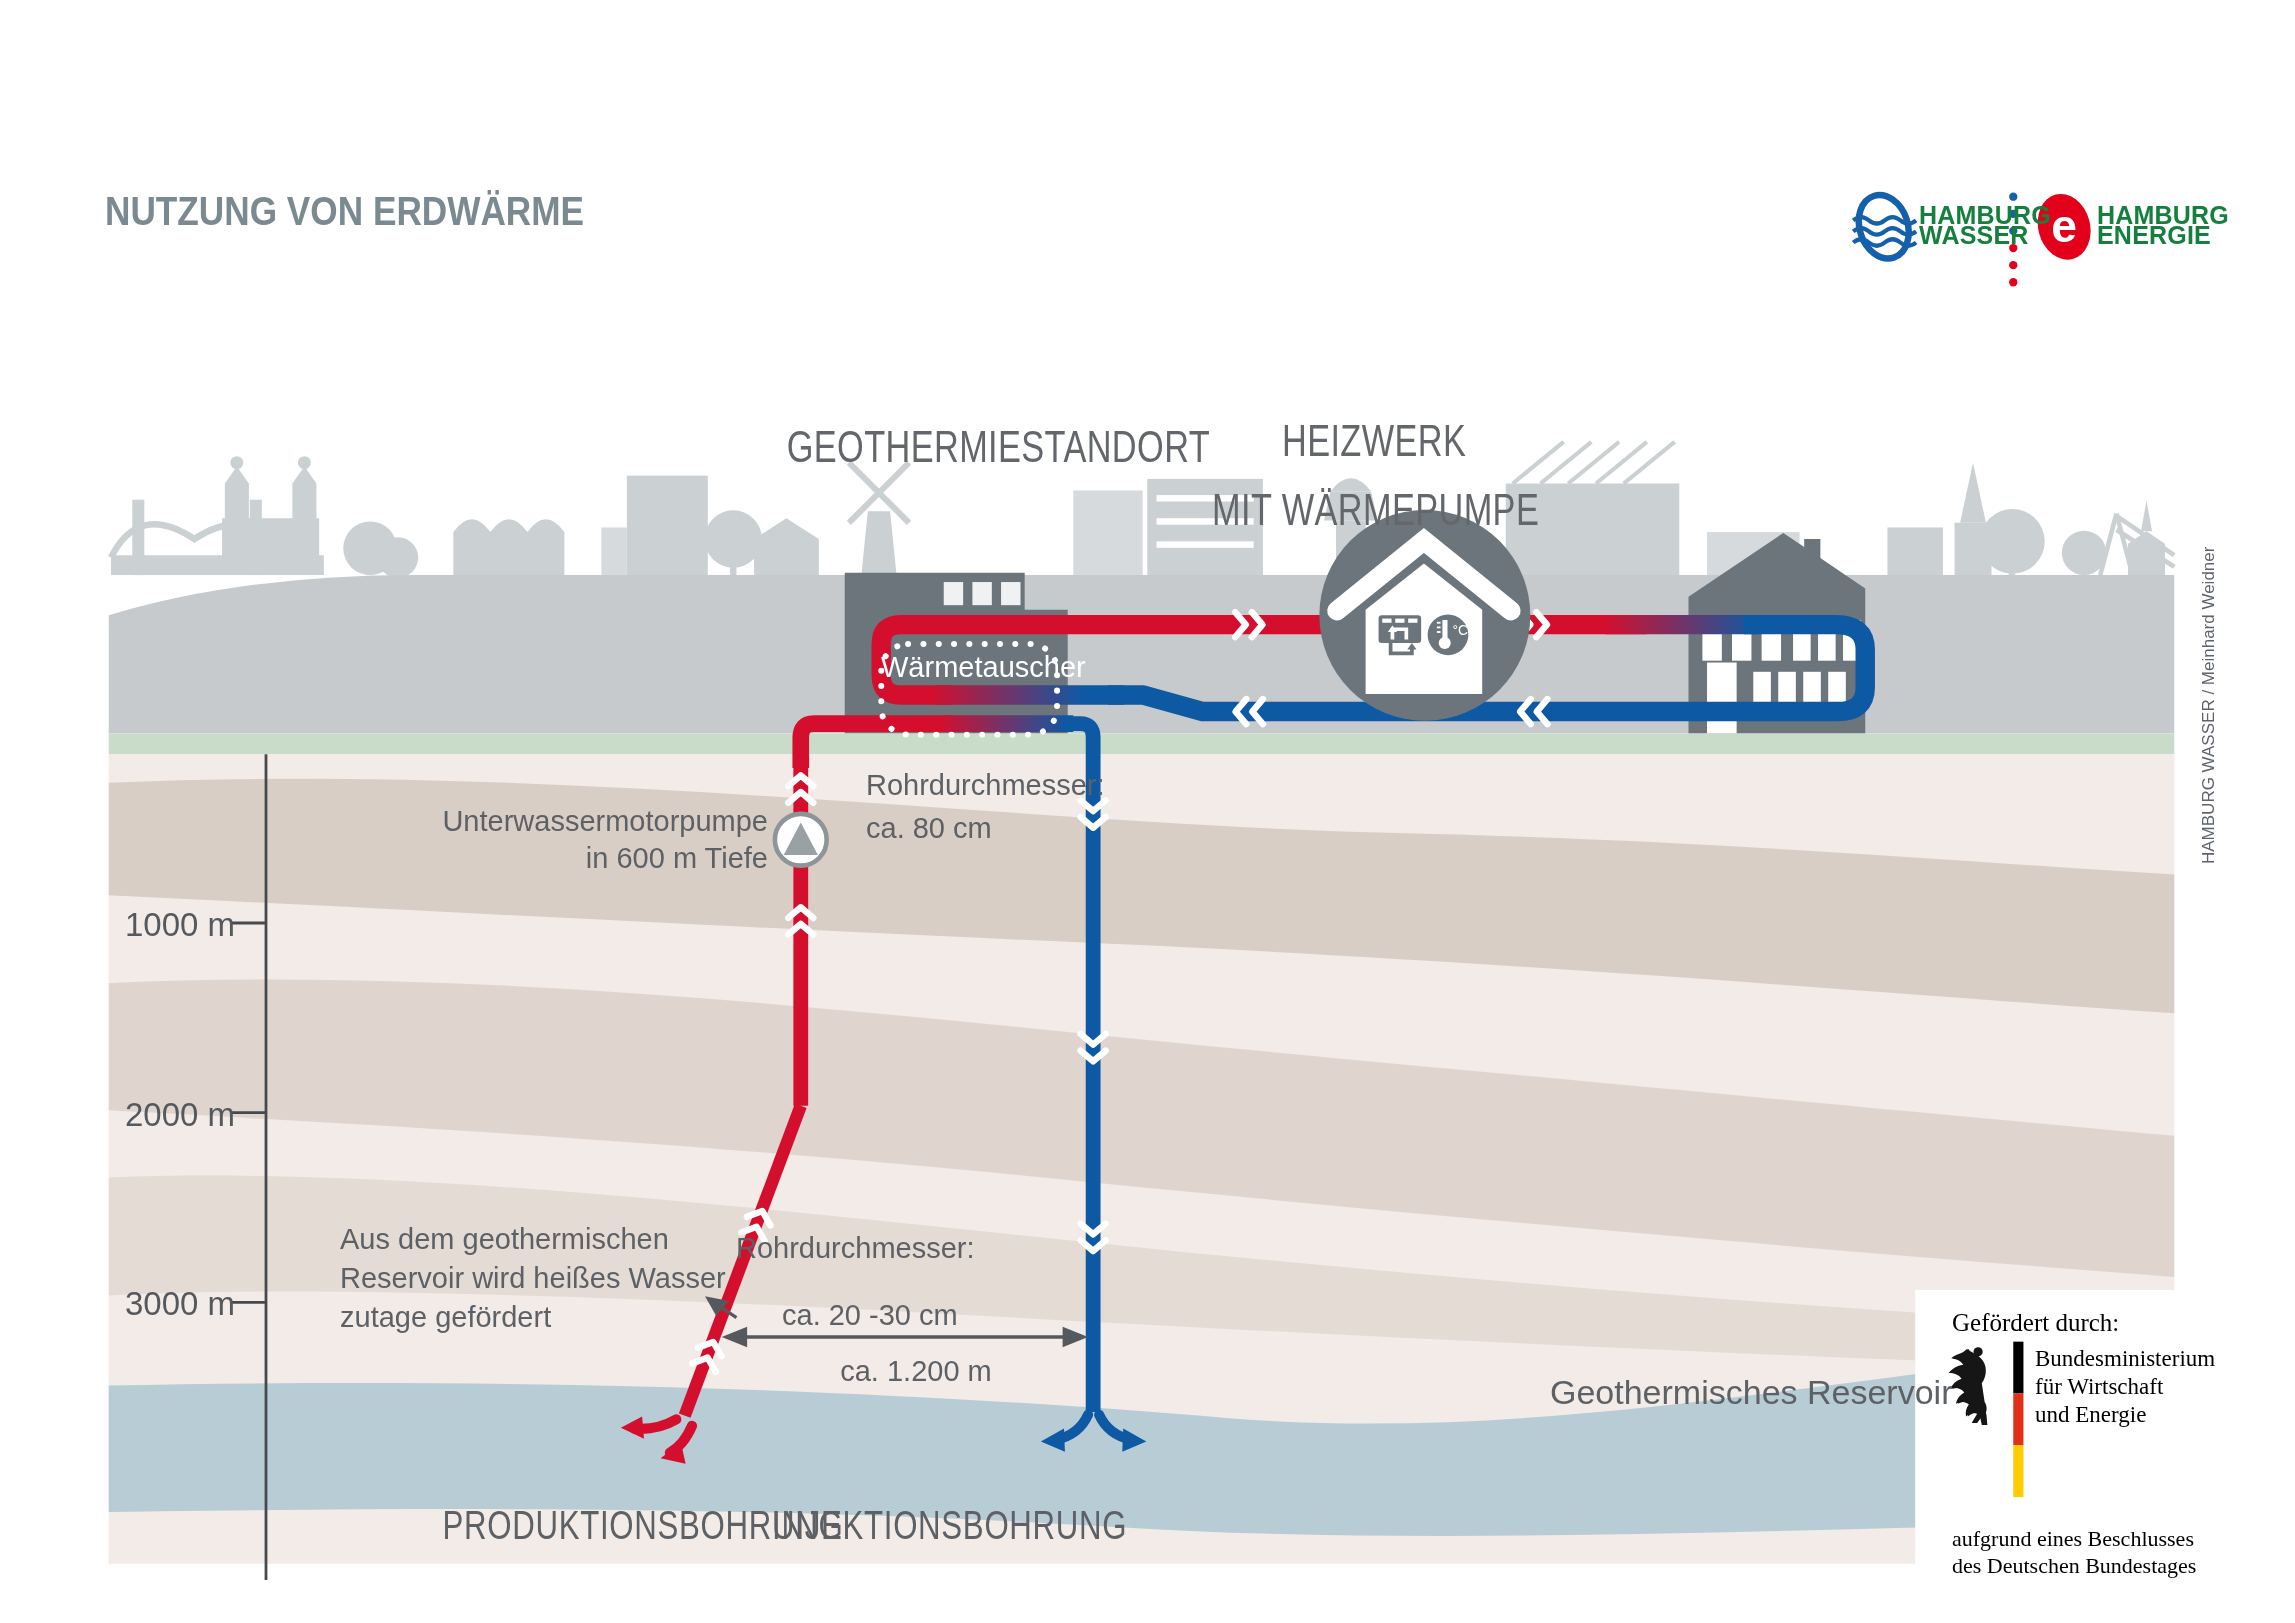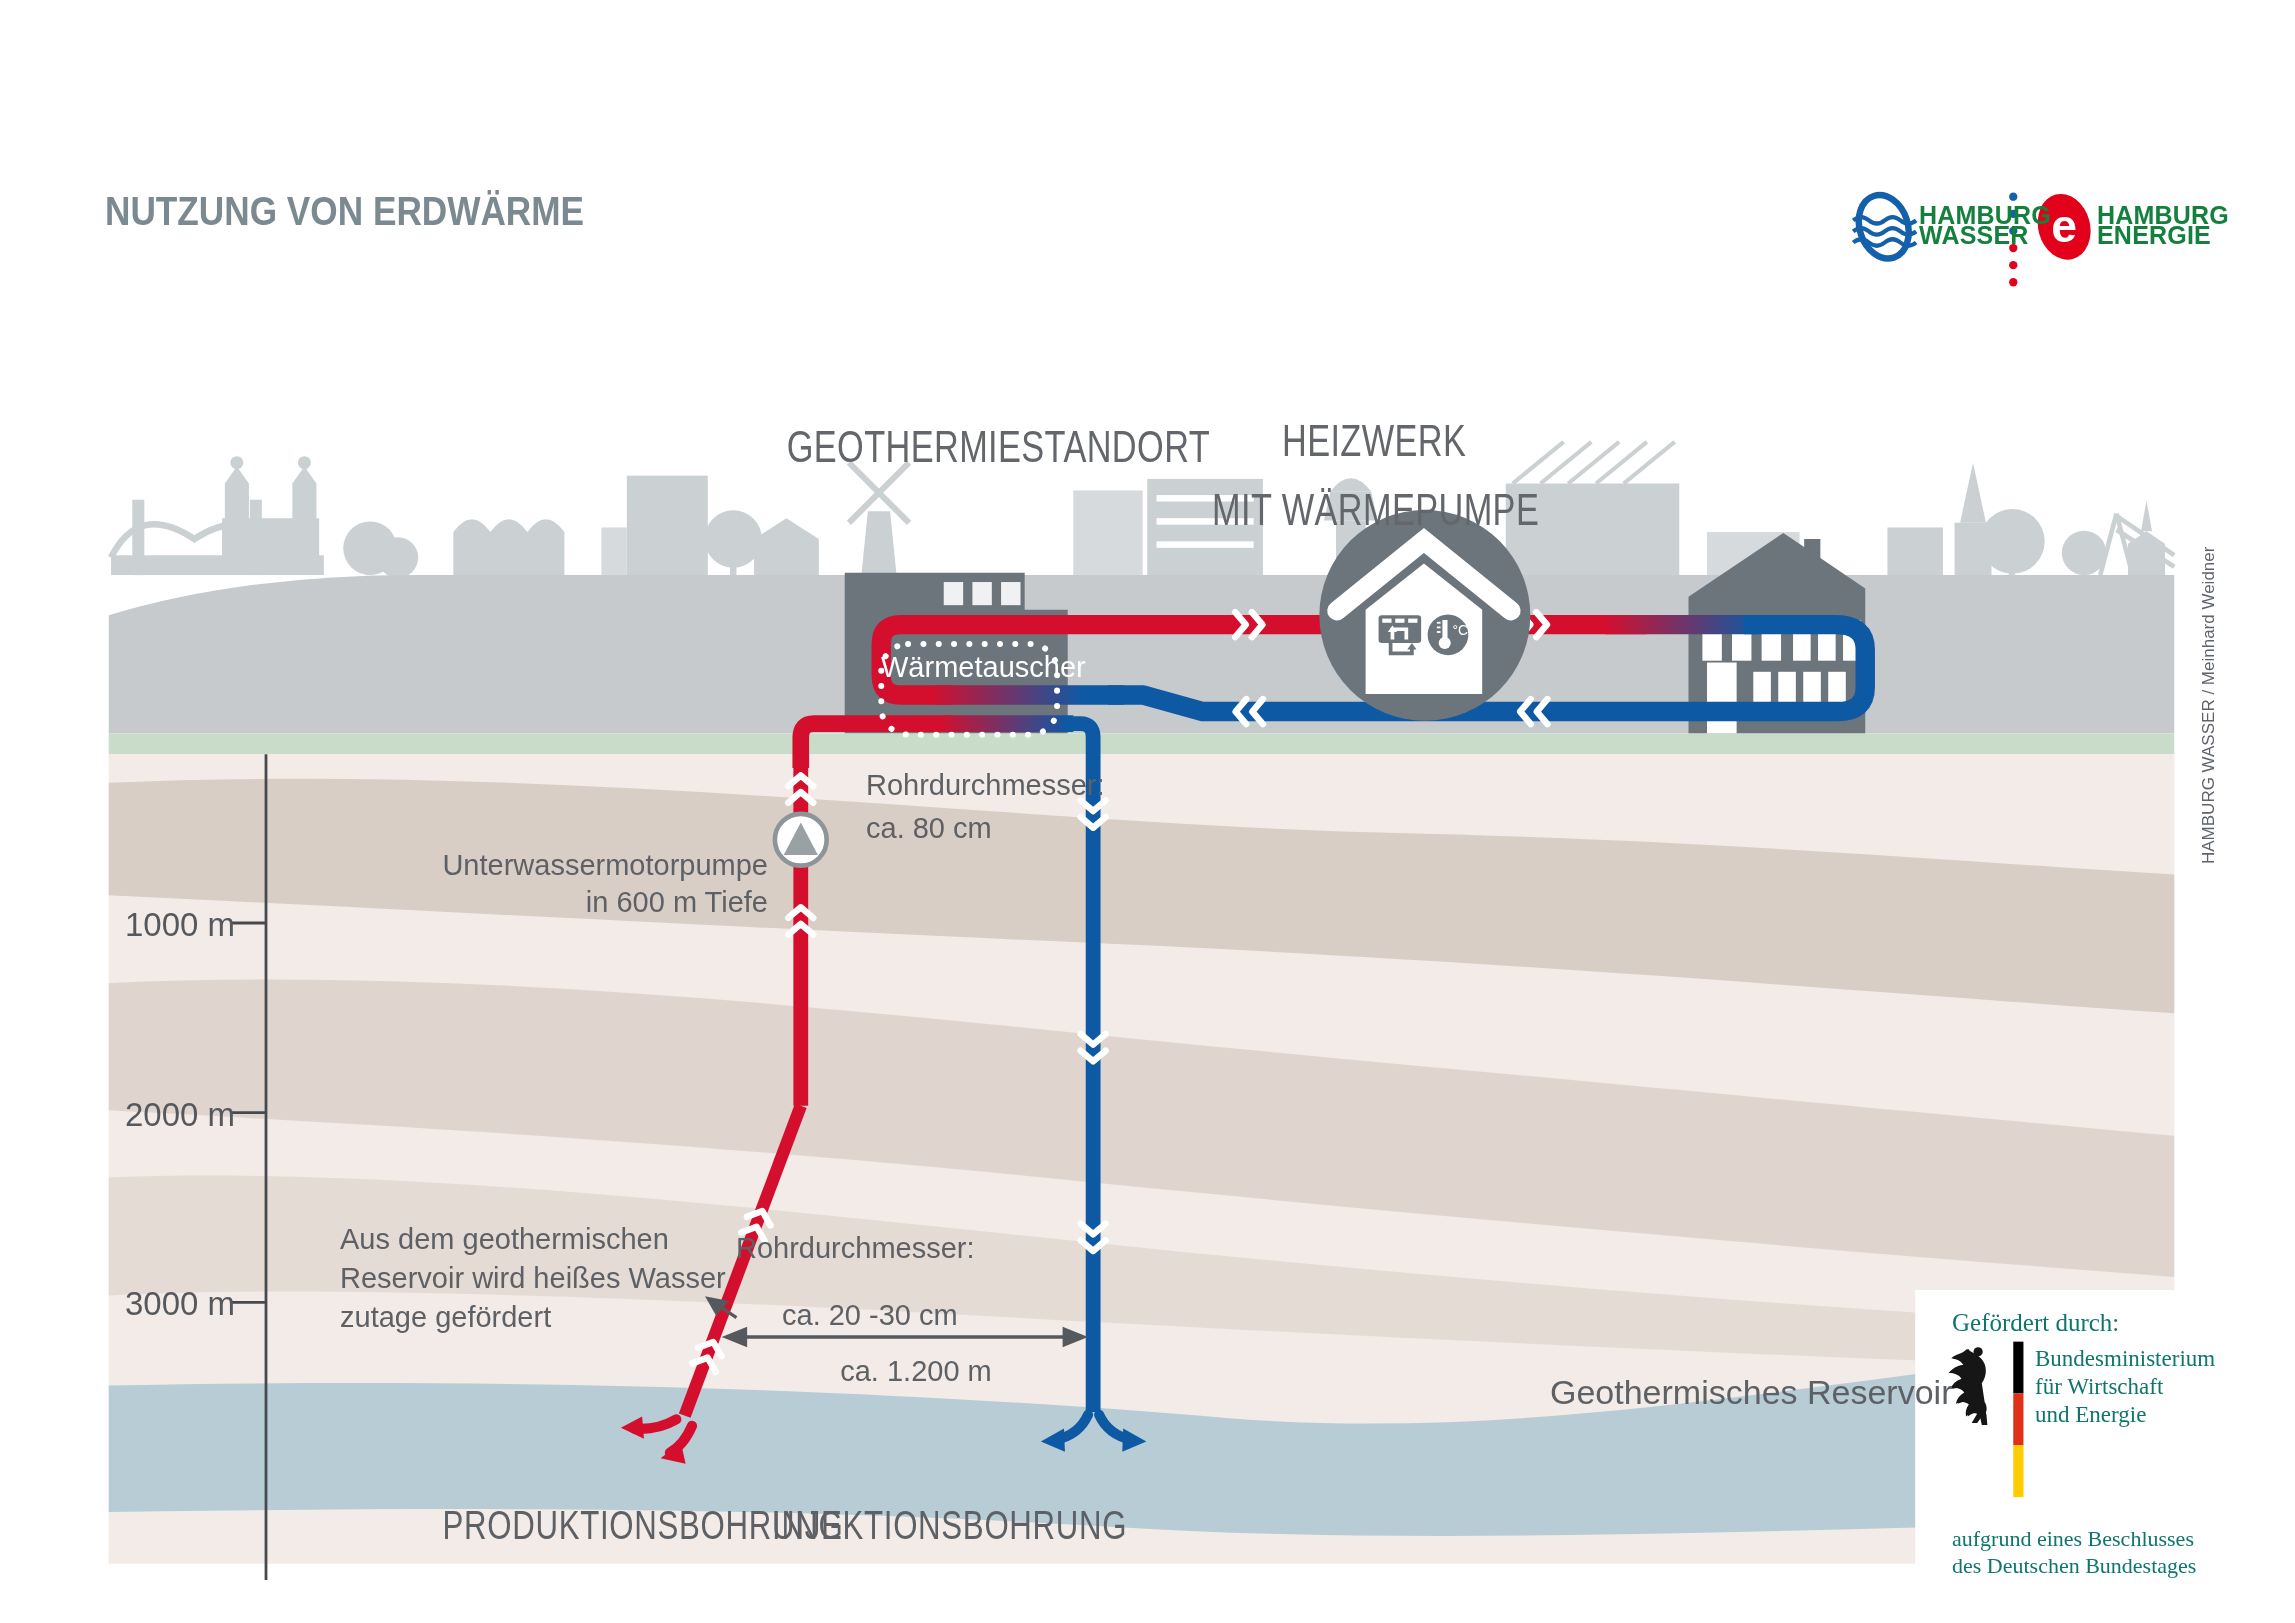--- a/index.html
+++ b/index.html
@@ -8,21 +8,21 @@
   .scene{position:absolute;left:0;top:0;}
   .t{position:absolute;white-space:nowrap;}
   .cond{display:inline-block;transform:scaleX(.78);transform-origin:center;}
   .condL{display:inline-block;transform:scaleX(.88);transform-origin:left center;}
   .ctr{text-align:center;}
   .ra{text-align:right;}
   .biglabel{font-size:44px;color:#63676c;letter-spacing:0.5px;}
   .ann{font-size:29px;color:#5d6166;}
   .tick{font-size:33px;color:#55595e;}
   .wells{font-size:40px;color:#5d6166;letter-spacing:0.9px;}
-  .serif{font-family:"Liberation Serif", serif;color:#0f766e;}
+  .serif{font-family:"Liberation Serif", serif;color:#000000;}
   .logotxt{font-size:25px;font-weight:bold;color:#15803d;line-height:20.4px;letter-spacing:0.2px;}
 </style>
 </head>
 <body>
 
 <div class="canvas">
 
   <svg class="scene" width="2295" height="1623" viewBox="0 0 4961 3508">
     <defs>
       <linearGradient id="gradTop" gradientUnits="userSpaceOnUse" x1="3470" y1="0" x2="3800" y2="0">
@@ -305,21 +305,21 @@
   </div>
 
   <div class="t ra tick" style="left:125px;top:906px;width:97px;"><span>1000 m</span></div>
   <div class="t ra tick" style="left:125px;top:1096px;width:97px;"><span>2000 m</span></div>
   <div class="t ra tick" style="left:125px;top:1285px;width:97px;"><span>3000 m</span></div>
 
   <div class="t ann" style="left:866px;top:764px;line-height:43px;">
     <div>Rohrdurchmesser:</div>
       <div>ca. 80 cm</div>
   </div>
-  <div class="t ra ann" style="left:416px;top:803px;width:352px;line-height:37px;margin-top:44px;">
+  <div class="t ra ann" style="left:416px;top:803px;width:352px;line-height:37px;">
     <div>Unterwassermotorpumpe</div>
       <div>in 600 m Tiefe</div>
   </div>
   <div class="t ann" style="left:340px;top:1220px;line-height:39px;">
     <div>Aus dem geothermischen</div>
     <div>Reservoir wird heißes Wasser</div>
     <div>zutage gefördert</div>
   </div>
   <div class="t ann" style="left:736px;top:1232px;"><span>Rohrdurchmesser:</span></div>
   <div class="t ann" style="left:746px;top:1299px;margin-left:36px;"><span>ca. 20 -30 cm</span></div>

